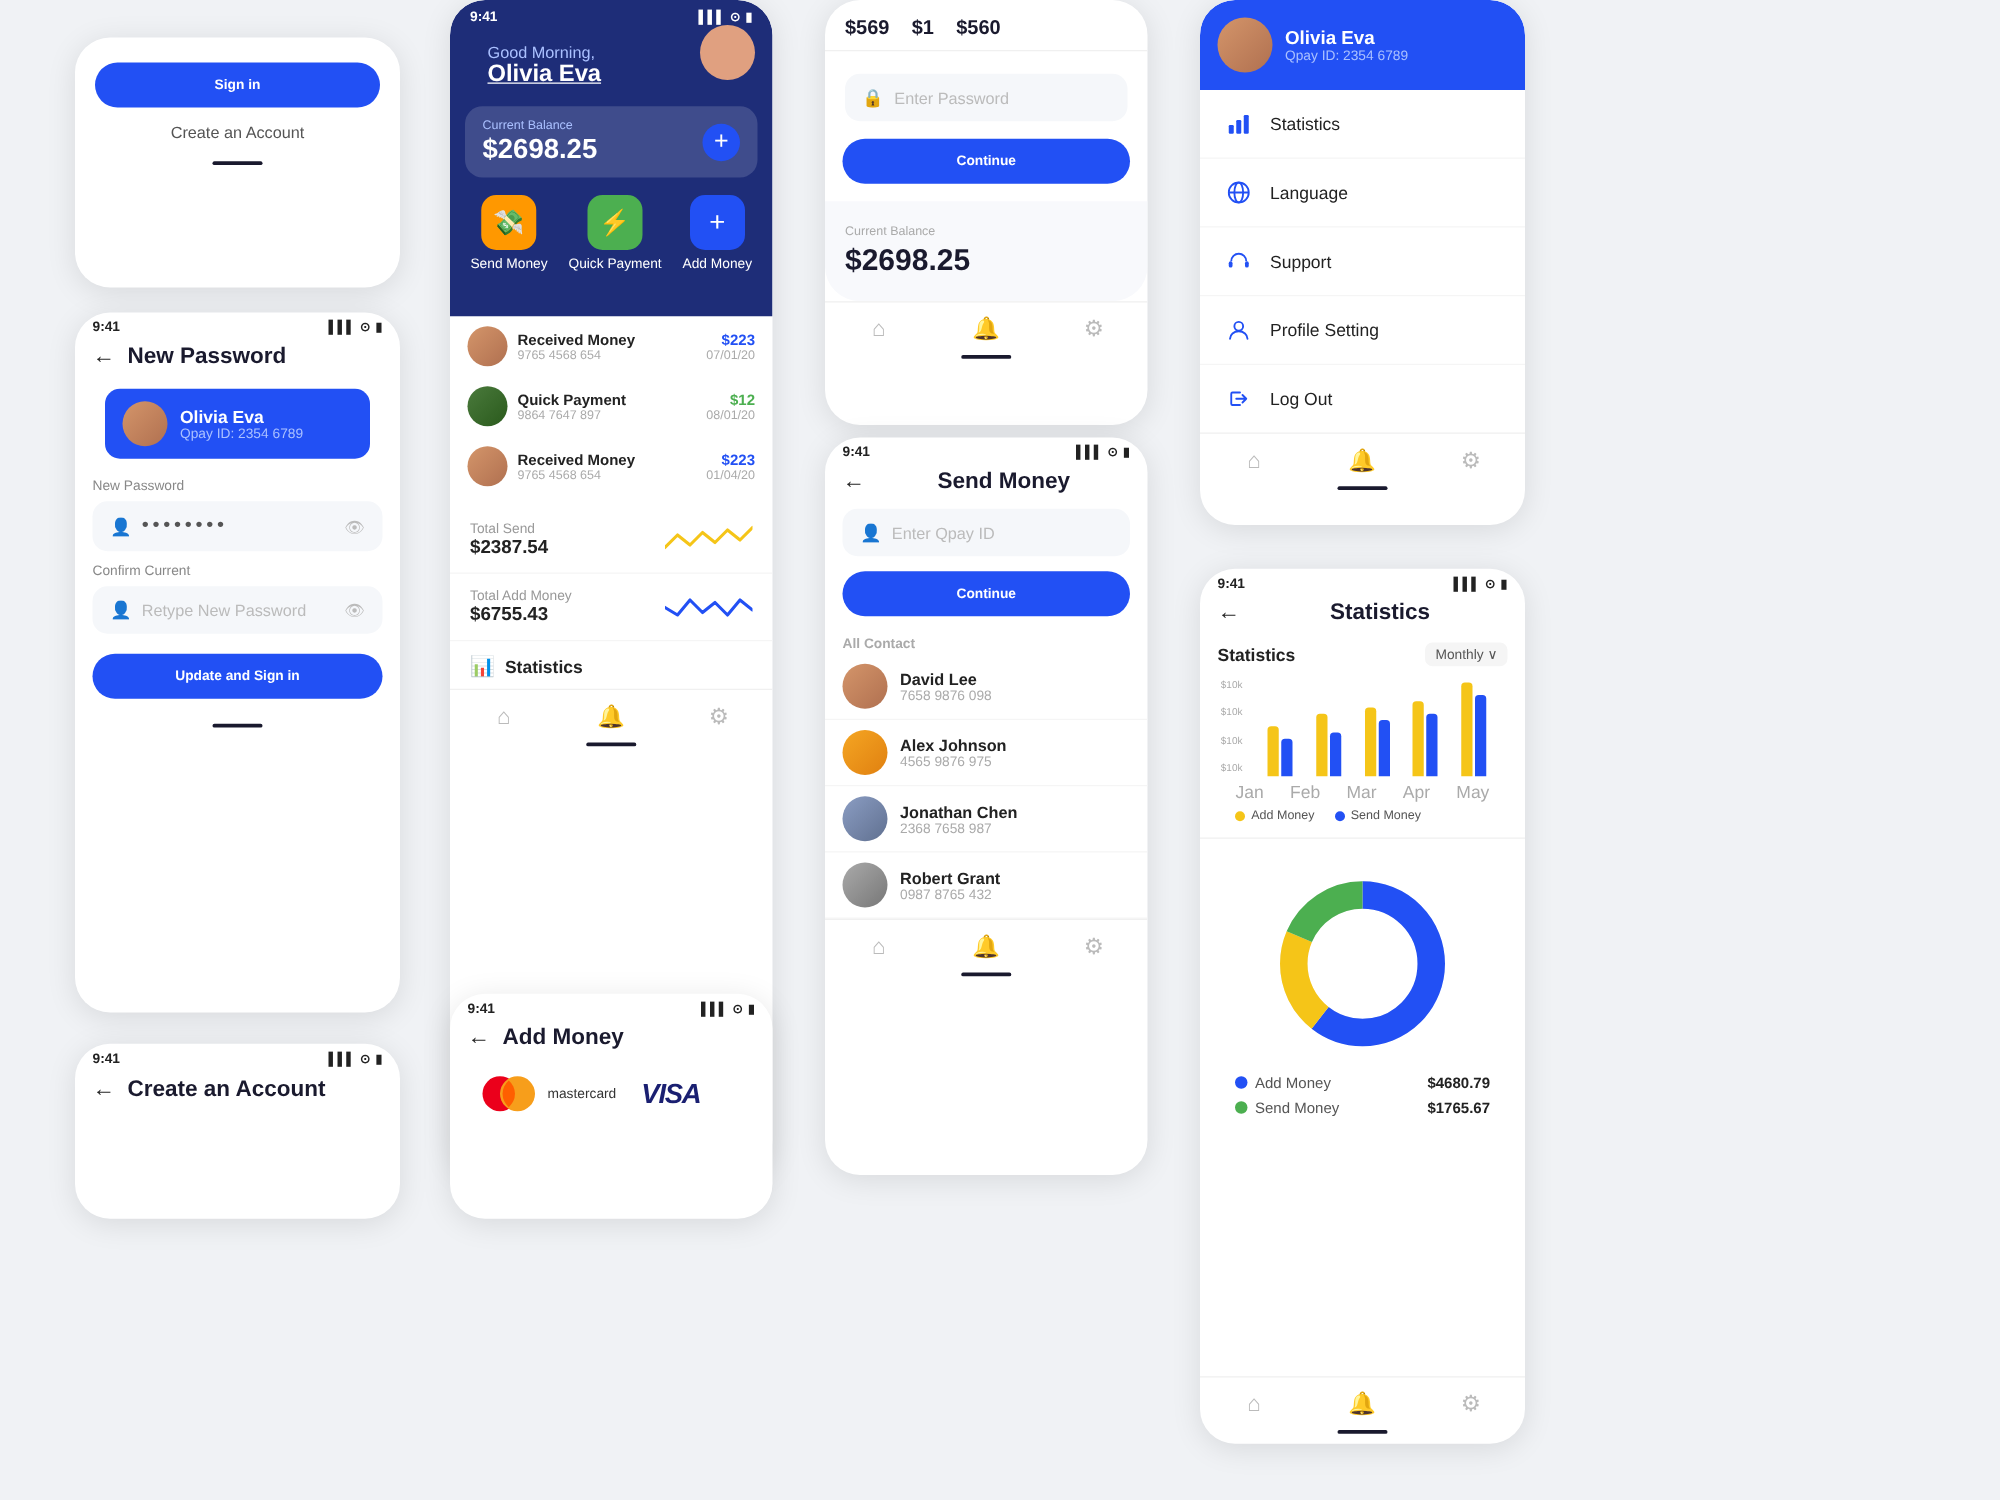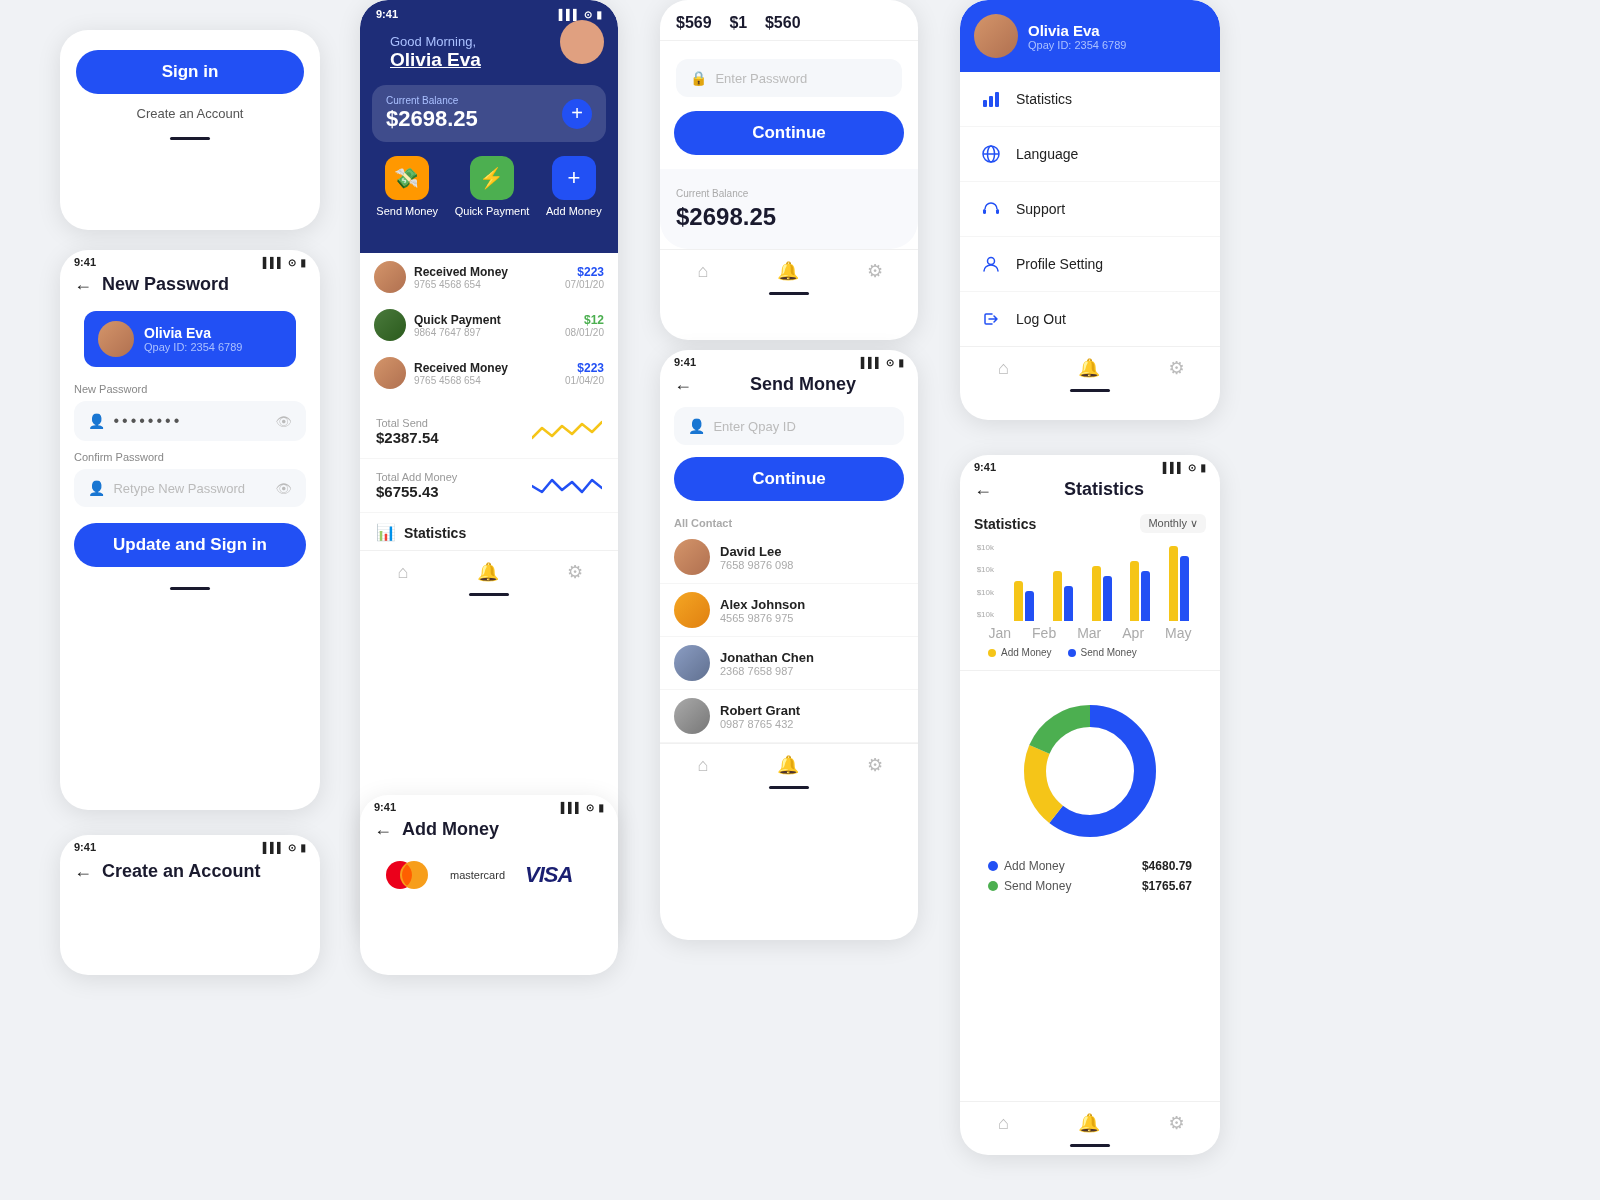--- a/index.html
+++ b/index.html
@@ -31,21 +31,21 @@
     }
     .status-icons { display: flex; gap: 4px; align-items: center; font-size: 10px; }
 
     .btn-blue {
       background: #2250f4;
       color: #fff;
       border: none;
       border-radius: 30px;
       padding: 12px 0;
       width: 100%;
-      font-size: 17px;
+      font-size: 11px;
       font-weight: 600;
       cursor: pointer;
       display: block;
       text-align: center;
     }
 
     .bottom-nav {
       display: flex;
       justify-content: space-around;
       padding: 10px 0 4px;
@@ -433,21 +433,21 @@
   <div style="padding: 6px 14px 4px;">
     <div style="font-size:11px; color:#888; margin-bottom:6px;">New Password</div>
     <div class="input-field">
       <span class="input-icon">👤</span>
       <span class="input-dots">••••••••</span>
       <span class="eye-icon">👁</span>
     </div>
   </div>
 
   <div style="padding: 6px 14px 10px;">
-    <div style="font-size:11px; color:#888; margin-bottom:6px;">Confirm Password</div>
+    <div style="font-size:11px; color:#888; margin-bottom:6px;">Confirm Current</div>
     <div class="input-field">
       <span class="input-icon">👤</span>
       <span class="input-text">Retype New Password</span>
       <span class="eye-icon">👁</span>
     </div>
   </div>
 
   <div style="padding: 6px 14px 14px;">
     <button class="btn-blue">Update and Sign in</button>
   </div>
@@ -595,21 +595,21 @@
   </div>
 
   <div style="display:flex; gap:20px; padding: 14px 20px; align-items:center;">
 
     <div style="display:flex; align-items:center;">
       <svg width="54" height="34" viewBox="0 0 54 34">
         <circle cx="20" cy="17" r="14" fill="#EB001B"></circle>
         <circle cx="34" cy="17" r="14" fill="#F79E1B"></circle>
         <path d="M27 6.3a14 14 0 0 1 0 21.4A14 14 0 0 1 27 6.3z" fill="#FF5F00"></path>
       </svg>
-      <span style="font-size:11px; color:#333; margin-left:16px;">mastercard</span>
+      <span style="font-size:11px; color:#333; margin-left:4px;">mastercard</span>
     </div>
 
     <div style="display:flex; align-items:center;">
       <span style="font-size:22px; font-weight:900; color:#1a1f71; font-style:italic; letter-spacing:-1px;">VISA</span>
     </div>
   </div>
 </div>
 
 <div class="phone-card" id="card-password" style="left:660px; top:0; width:258px; height:340px;">
   <div style="padding: 14px 16px 4px; display:flex; justify-content:space-between; align-items:center;">

